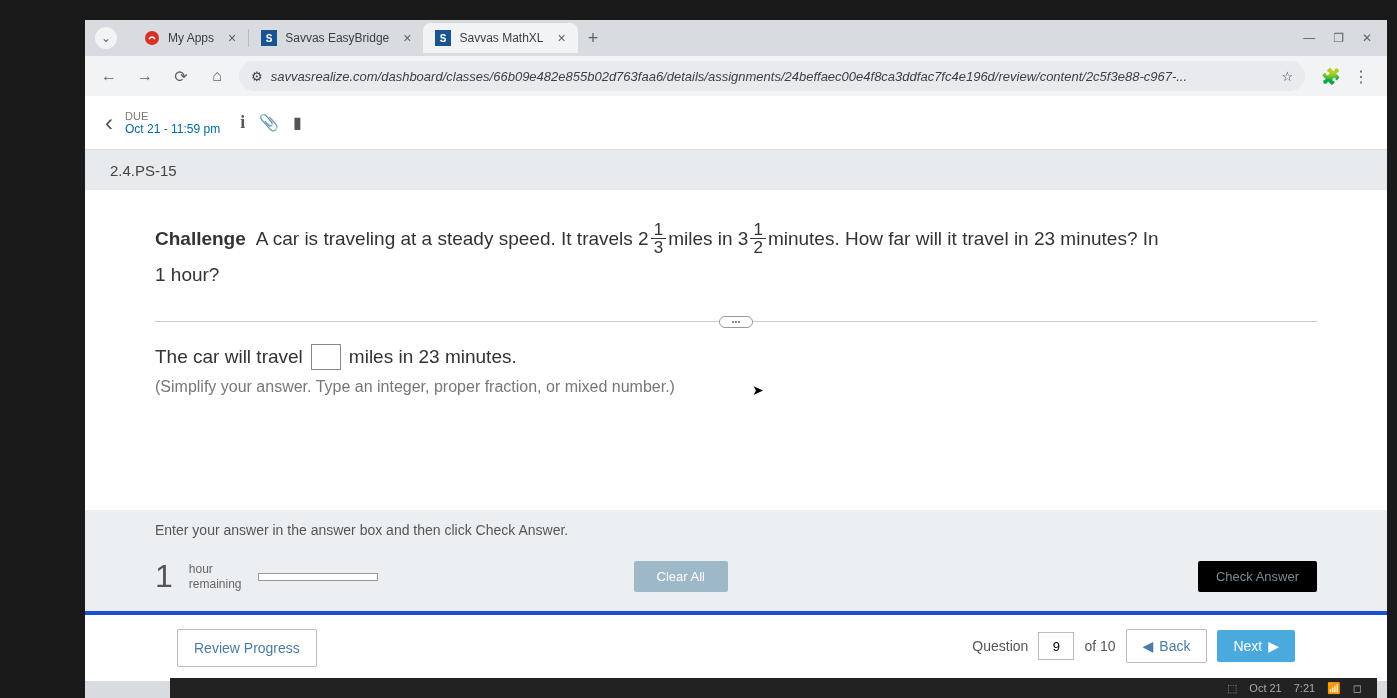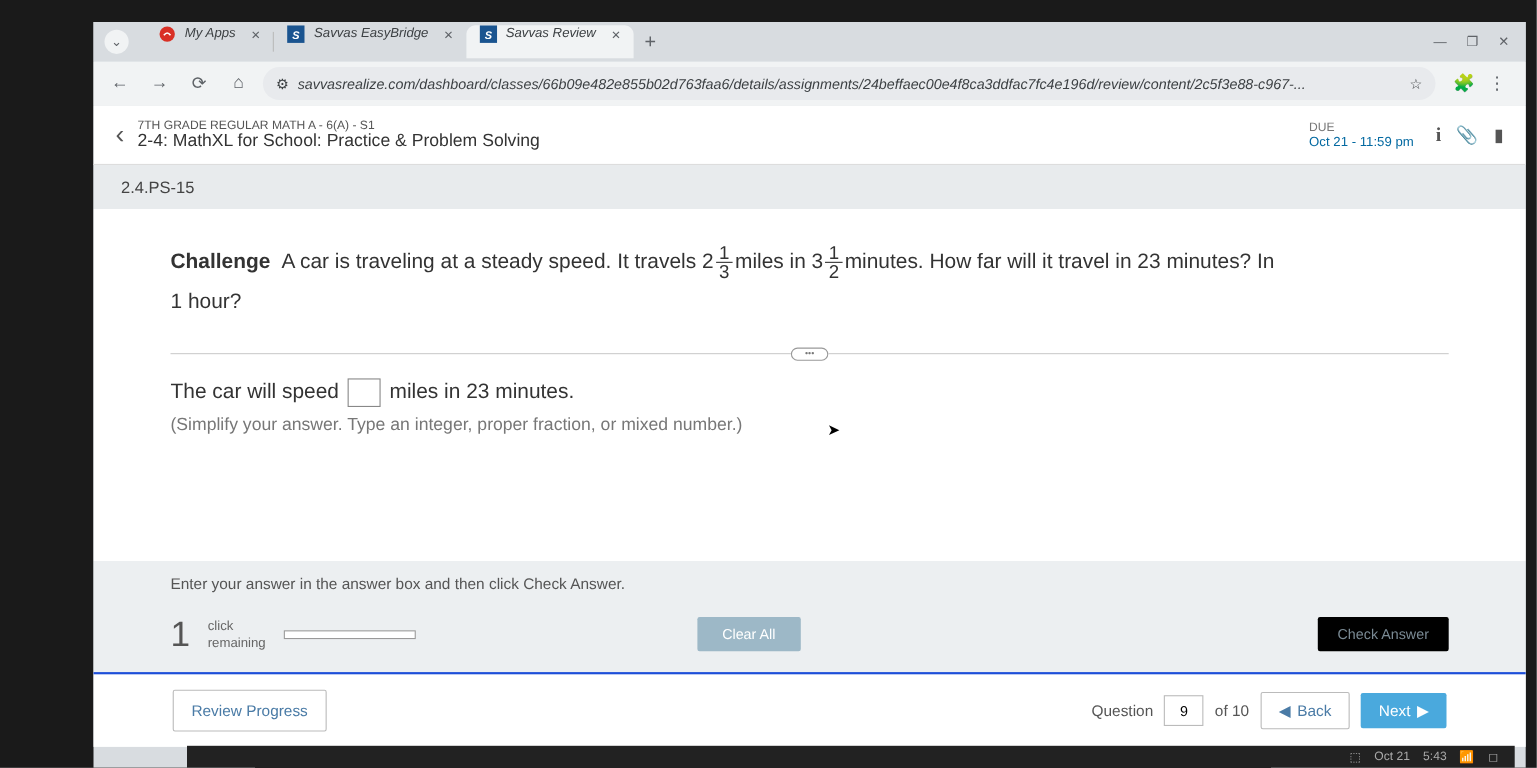--- a/index.html
+++ b/index.html
@@ -2,21 +2,21 @@
 <html><head>
 <meta charset="utf-8">
 <style>
 * { margin: 0; padding: 0; box-sizing: border-box; font-family: Arial, sans-serif; }
 body { background: #1a1a1a; width: 1397px; height: 698px; overflow: hidden; position: relative; }
 
 .browser-frame { position: absolute; top: 20px; left: 85px; right: 10px; bottom: 0; background: #d8dce0; }
 
 .tab-bar { height: 36px; background: #d8dce0; display: flex; align-items: center; padding-left: 10px; }
 .dropdown-circle { width: 22px; height: 22px; border-radius: 50%; background: #f1f3f4; display: flex; align-items: center; justify-content: center; margin-right: 15px; font-size: 12px; color: #5f6368; cursor: pointer; }
-.tab { height: 30px; padding: 0 12px; display: flex; gap: 8px; font-size: 12px; color: #3c4043; cursor: pointer; font-style: italic; }
+.tab { height: 30px; padding: 0 12px; display: flex; align-items: center; gap: 8px; font-size: 12px; color: #3c4043; cursor: pointer; }
 .tab.active { background: #f1f3f4; border-radius: 8px 8px 0 0; }
 .tab-icon { width: 16px; height: 16px; display: flex; align-items: center; justify-content: center; }
 .tab-close { color: #5f6368; font-size: 14px; cursor: pointer; margin-left: 6px; }
 .new-tab { font-size: 18px; color: #5f6368; padding: 0 10px; cursor: pointer; }
 .window-controls { margin-left: auto; display: flex; gap: 18px; padding-right: 15px; color: #5f6368; font-size: 12px; }
 
 .toolbar { height: 40px; background: #f1f3f4; display: flex; align-items: center; padding: 0 10px; gap: 8px; }
 .nav-btn { width: 28px; height: 28px; display: flex; align-items: center; justify-content: center; color: #5f6368; cursor: pointer; font-size: 16px; }
 .url-bar { flex: 1; height: 30px; background: #e8eaed; border-radius: 15px; display: flex; align-items: center; padding: 0 12px; gap: 8px; font-size: 13px; color: #3c4043; }
 .url-text { flex: 1; overflow: hidden; white-space: nowrap; font-style: italic; }
@@ -56,21 +56,21 @@
 .cursor-arrow { position: absolute; top: 382px; left: 752px; font-size: 14px; color: #000; }
 
 .bottom-instruction { background: #eceff1; padding: 12px 70px; font-size: 14px; color: #555; }
 .progress-row { background: #eceff1; padding: 8px 70px 16px 70px; display: flex; align-items: center; gap: 16px; }
 .part-count { font-size: 32px; font-weight: 300; color: #555; }
 .part-text { font-size: 12px; color: #666; line-height: 1.2; }
 .progress-bar { width: 120px; height: 8px; border: 1px solid #999; background: #fff; }
 .clear-btn { margin-left: 240px; background: #9db8c7; color: #fff; padding: 8px 23px; font-size: 13px; border-radius: 2px; cursor: pointer; }
 .check-btn { margin-left: auto; background: #000000; color: #7a8a94; padding: 8px 18px; font-size: 13px; border-radius: 2px; }
 
-.nav-footer { background: #fff; padding: 14px 72px; display: flex; align-items: center; border-top: 2px solid #1d4ed8; }
+.nav-footer { background: #fff; padding: 14px 92px; display: flex; align-items: flex-start; border-top: 4px solid #1d4ed8; }
 .review-btn { border: 1px solid #bbb; padding: 10px 16px; font-size: 14px; color: #4a7ba6; background: #fff; cursor: pointer; border-radius: 2px; }
 .question-nav { margin-left: auto; display: flex; align-items: center; gap: 10px; font-size: 14px; color: #555; }
 .q-input { width: 36px; height: 28px; border: 1px solid #bbb; text-align: center; font-size: 13px; }
 .nav-btn-footer { background: #4aa9dd; color: #fff; padding: 8px 16px; font-size: 14px; border-radius: 2px; cursor: pointer; display: flex; align-items: center; gap: 6px; }
 .nav-btn-footer.back { background: #fff; color: #4a7ba6; border: 1px solid #bbb; }
 
 .taskbar { position: absolute; bottom: 0; left: 85px; right: 10px; height: 20px; background: #222; color: #aaa; font-size: 11px; display: flex; align-items: center; justify-content: flex-end; padding: 0 15px; gap: 12px; }
 </style>
 </head>
 <body>
@@ -99,21 +99,21 @@
       <span>Savvas EasyBridge</span>
       <span class="tab-close">×</span>
     </div>
     <div class="tab active">
       <span class="tab-icon">
         <svg width="16" height="16">
             <rect width="16" height="16" fill="#1a5490"></rect>
             <text x="8" y="12" text-anchor="middle" fill="#fff" font-size="10" font-weight="bold">S</text>
           </svg>
       </span>
-      <span>Savvas Review</span>
+      <span>Savvas MathXL</span>
       <span class="tab-close">×</span>
     </div>
     <div class="new-tab">+</div>
     <div class="window-controls">
       <span>—</span>
       <span>❐</span>
       <span>✕</span>
     </div>
   </div>
 
@@ -128,24 +128,20 @@
       <span>☆</span>
     </div>
     <div class="toolbar-right">
       <span>🧩</span>
       <span>⋮</span>
     </div>
   </div>
 
   <div class="app-header">
     <div class="back-chevron">‹</div>
-    <div class="header-text">
-      <div class="breadcrumb-text">7TH GRADE REGULAR MATH A - 6(A) - S1</div>
-      <div class="assignment-title">2-4: MathXL for School: Practice &amp; Problem Solving</div>
-    </div>
     <div class="due-block">
       <div class="due-label">DUE</div>
       <div class="due-date">Oct 21 - 11:59 pm</div>
     </div>
     <div class="header-icons">
       <span style="font-family:serif;font-weight:bold;font-size:18px;">i</span>
       <span>📎</span>
       <span>▮</span>
     </div>
   </div>
@@ -173,33 +169,33 @@
       <span>1 hour?</span>
     </div>
 
     <div class="divider-wrap">
       <div class="divider-line"></div>
       <div class="expand-handle">•••</div>
       <div class="divider-line"></div>
     </div>
 
     <div class="answer-line">
-      <span>The car will speed</span>
+      <span>The car will travel</span>
       <input class="answer-box" style="">
       <span>miles in 23 minutes.</span>
     </div>
     <div class="hint-text">(Simplify your answer. Type an integer, proper fraction, or mixed number.)</div>
   </div>
 
   <div class="bottom-instruction">Enter your answer in the answer box and then click Check Answer.</div>
 
   <div class="progress-row">
     <span class="part-count">1</span>
     <div class="part-text">
-      <div>click</div>
+      <div>hour</div>
       <div>remaining</div>
     </div>
     <div class="progress-bar"></div>
     <div class="clear-btn">Clear All</div>
     <div class="check-btn">Check Answer</div>
   </div>
 
   <div class="nav-footer">
     <div class="review-btn">Review Progress</div>
     <div class="question-nav">
@@ -213,19 +209,19 @@
       <div class="nav-btn-footer">
         <span>Next</span>
         <span>▶</span>
       </div>
     </div>
   </div>
 
   <div class="taskbar">
     <span>⬚</span>
     <span>Oct 21</span>
-    <span>5:43</span>
+    <span>7:21</span>
     <span>📶</span>
     <span>◻</span>
   </div>
 </div>
 
 <div class="cursor-arrow">➤</div>
 
 </body></html>

